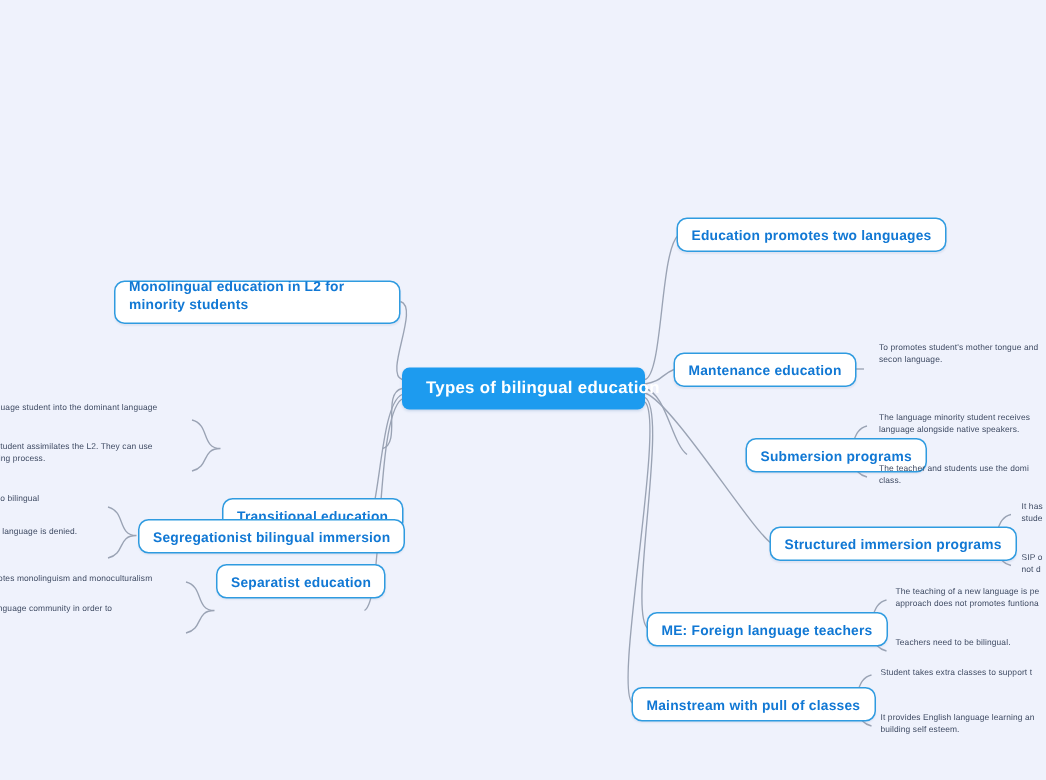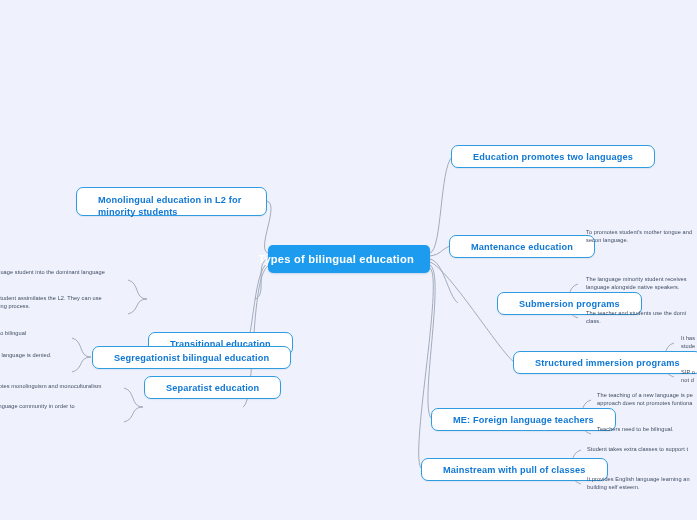--- a/index.html
+++ b/index.html
@@ -31,45 +31,45 @@
     position: absolute;
     box-sizing: border-box;
     background: #ffffff;
     border: 1.4px solid #2f9be0;
     border-radius: 7px;
     color: #1178d4;
     font-weight: bold;
     font-size: 9.2px;
     letter-spacing: 0.15px;
     line-height: 12px;
-    padding: 6px 21px;
+    padding: 6px 9px;
     white-space: nowrap;
     display: flex;
     align-items: center;
     box-shadow: 0 1px 1px rgba(120,140,180,0.13);
   }
   .node.wrap {
     white-space: normal;
-    align-items: flex-start;
+    align-items: flex-end;
   }
   .node-root {
     position: absolute;
     box-sizing: border-box;
     background: #1d9bef;
     border: none;
     border-radius: 5px;
     color: #ffffff;
     font-weight: bold;
     font-size: 11.2px;
     letter-spacing: 0.2px;
     padding: 1px 16px;
     white-space: nowrap;
     display: flex;
     align-items: center;
-    justify-content: flex-end;
+    justify-content: flex-start;
     box-shadow: 0 1px 2px rgba(60,110,170,0.22);
   }
   .note {
     position: absolute;
     box-sizing: border-box;
     color: #3f4b63;
     font-size: 5.6px;
     line-height: 7.6px;
     letter-spacing: 0.08px;
     white-space: pre-line;
@@ -165,21 +165,21 @@
   </div>
 
   <div class="node" style="left:148px; top:292px; height:23px;margin-top:40px;">
     <span>Transitional education</span>
   </div>
   <div class="note left" style="left:-6px; top:269px; width:125px;">nguage student into the dominant language</div>
   <div class="note left" style="left:-6px; top:295px; width:125px;">t student assimilates the L2. They can use
 rning process.</div>
 
   <div class="node" style="left:92px; top:346px; height:23px;">
-    <span>Segregationist bilingual education</span>
+    <span>Segregationist bilingual immersion</span>
   </div>
   <div class="note left" style="left:-6px; top:330px; width:70px;">s to bilingual</div>
   <div class="note left" style="left:-6px; top:352px; width:70px;">ity language is denied.</div>
 
   <div class="node" style="left:144px; top:376px; height:23px;text-align:right;">
     <span>Separatist education</span>
   </div>
   <div class="note left" style="left:-6px; top:383px; width:120px;">motes monolinguism and monoculturalism</div>
   <div class="note left" style="left:-6px; top:403px; width:120px;"> language community in order to</div>
 

